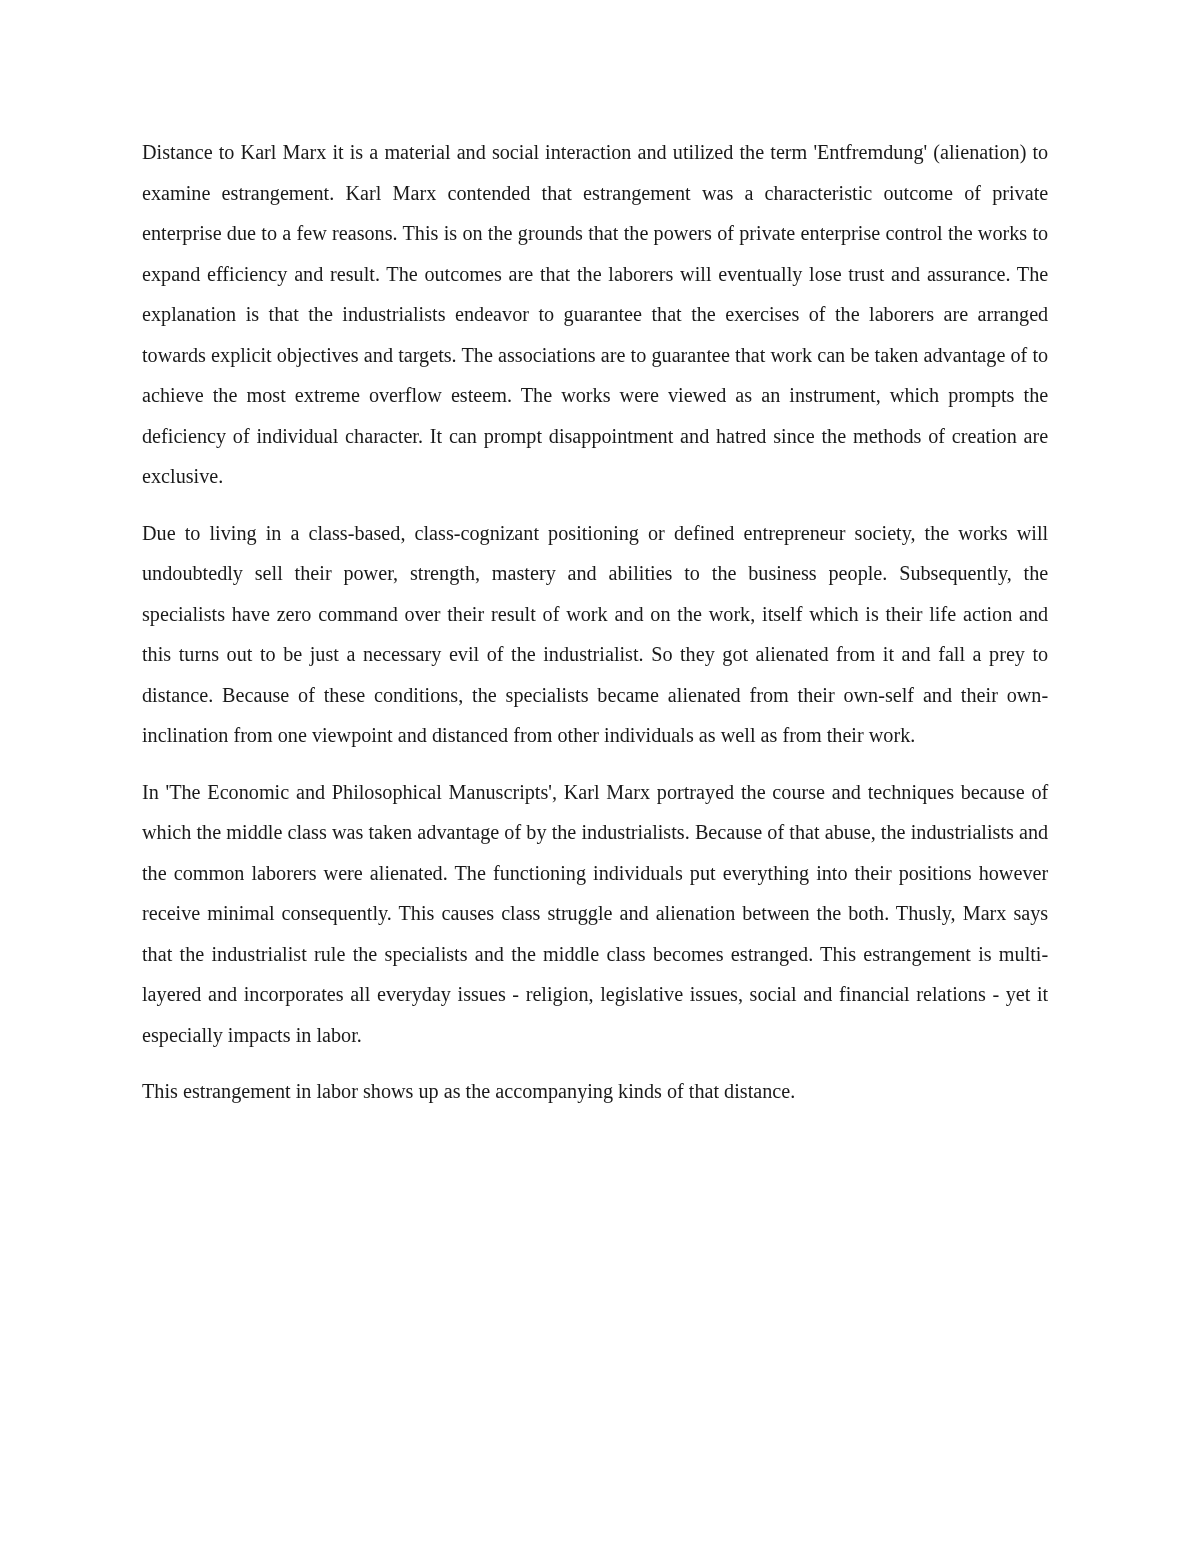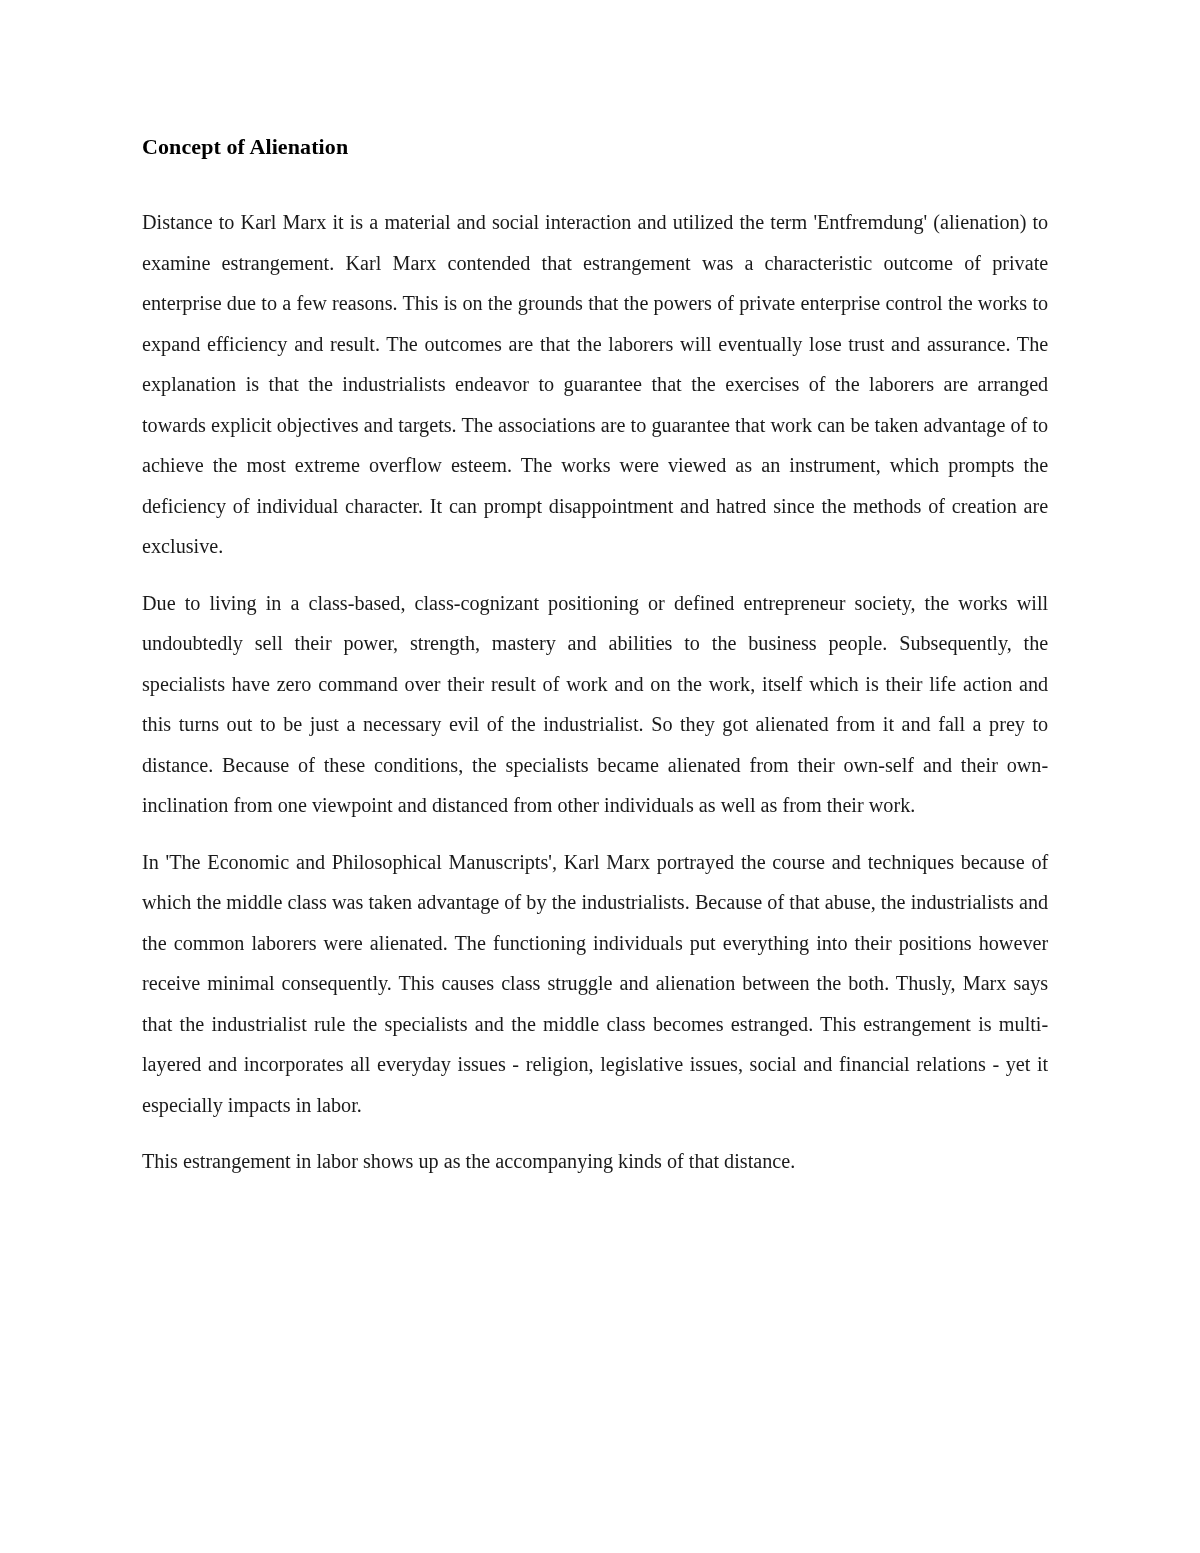--- a/index.html
+++ b/index.html
@@ -55,21 +55,20 @@
   .doc-para.no-justify {
     text-align: left;
   }
 </style>
 </head>
 <body>
 
 <div class="page">
   <div class="content">
 
-    <h1 class="doc-title">Concept of Alienation</h1>
 
     <p class="doc-para">Distance to Karl Marx it is a material and social interaction and utilized the term 'Entfremdung' (alienation) to examine estrangement. Karl Marx contended that estrangement was a characteristic outcome of private enterprise due to a few reasons. This is on the grounds that the powers of private enterprise control the works to expand efficiency and result. The outcomes are that the laborers will eventually lose trust and assurance. The explanation is that the industrialists endeavor to guarantee that the exercises of the laborers are arranged towards explicit objectives and targets. The associations are to guarantee that work can be taken advantage of to achieve the most extreme overflow esteem. The works were viewed as an instrument, which prompts the deficiency of individual character. It can prompt disappointment and hatred since the methods of creation are exclusive.</p>
 
     <p class="doc-para">Due to living in a class-based, class-cognizant positioning or defined entrepreneur society, the works will undoubtedly sell their power, strength, mastery and abilities to the business people. Subsequently, the specialists have zero command over their result of work and on the work, itself which is their life action and this turns out to be just a necessary evil of the industrialist. So they got alienated from it and fall a prey to distance. Because of these conditions, the specialists became alienated from their own-self and their own-inclination from one viewpoint and distanced from other individuals as well as from their work.</p>
 
     <p class="doc-para">In 'The Economic and Philosophical Manuscripts', Karl Marx portrayed the course and techniques because of which the middle class was taken advantage of by the industrialists. Because of that abuse, the industrialists and the common laborers were alienated. The functioning individuals put everything into their positions however receive minimal consequently. This causes class struggle and alienation between the both. Thusly, Marx says that the industrialist rule the specialists and the middle class becomes estranged. This estrangement is multi-layered and incorporates all everyday issues - religion, legislative issues, social and financial relations - yet it especially impacts in labor.</p>
 
     <p class="doc-para no-justify">This estrangement in labor shows up as the accompanying kinds of that distance.</p>
 
   </div>

